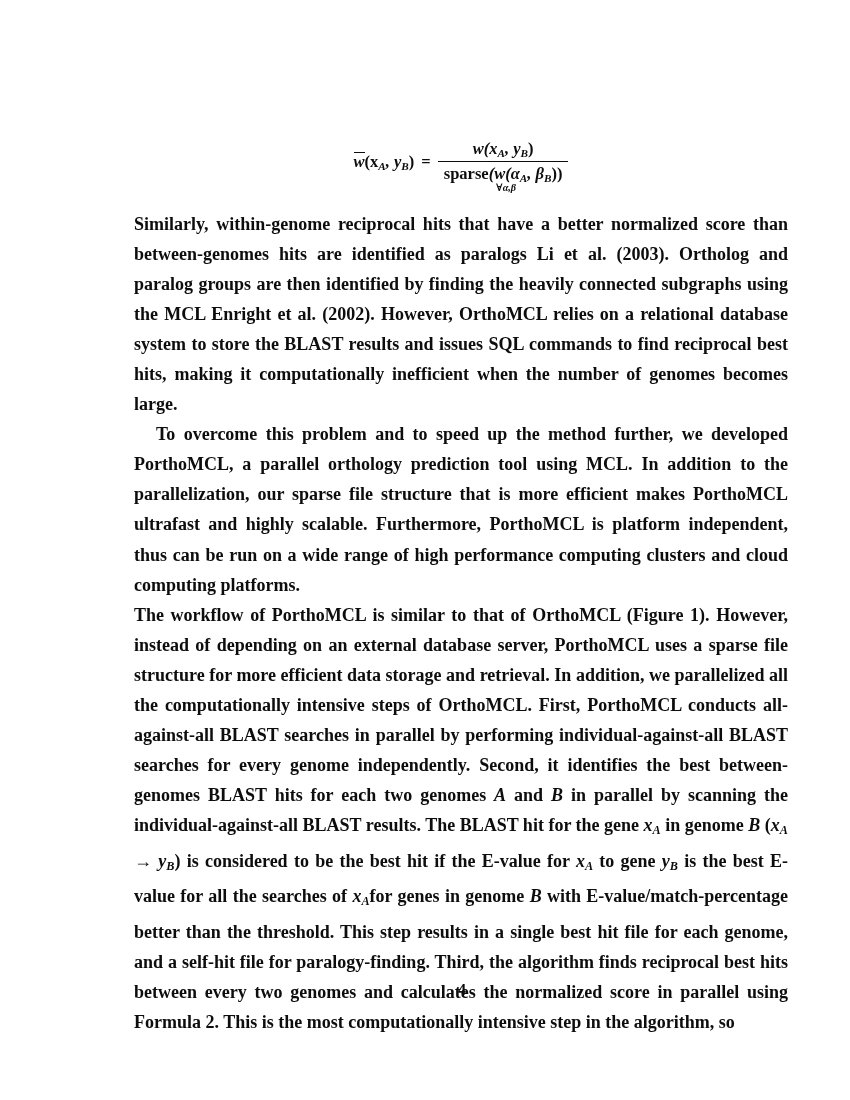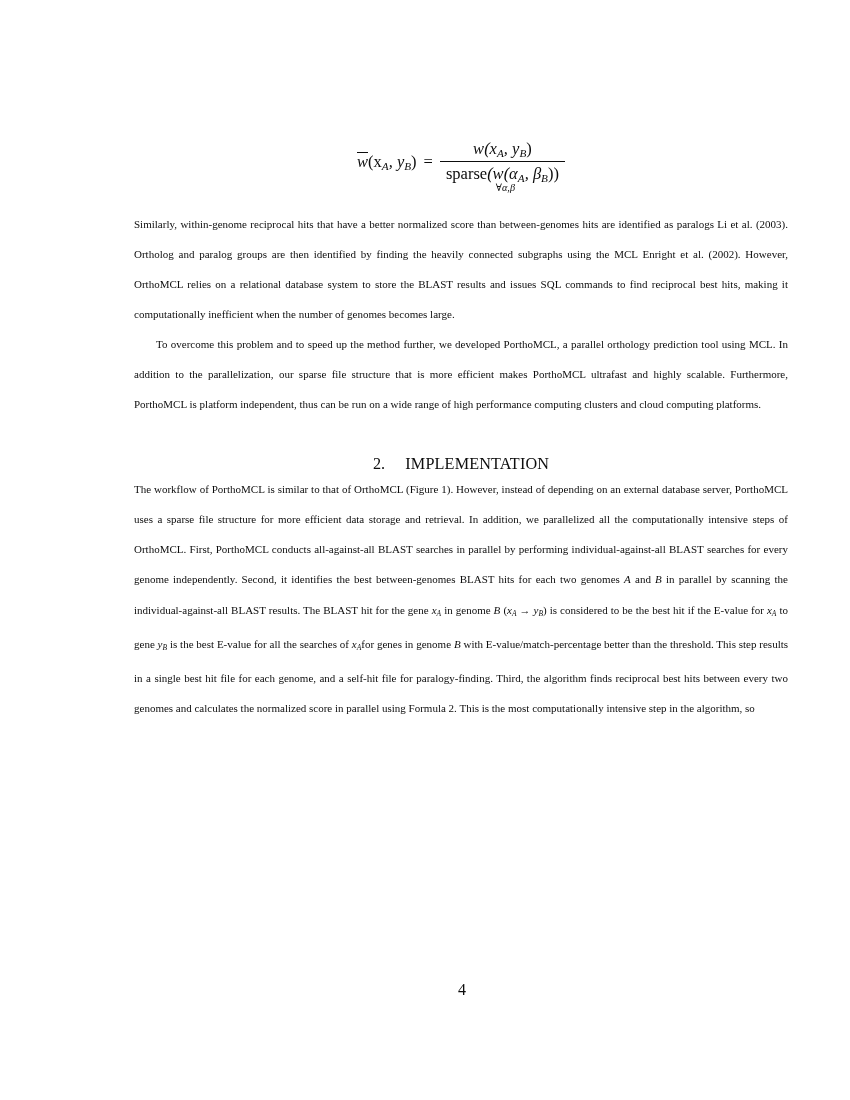--- a/index.html
+++ b/index.html
@@ -9,20 +9,21 @@
   }
   .page {
     position: relative;
     width: 776px;
     height: 1100px;
     background: #ffffff;
     margin: 0 auto;
     overflow: hidden;
     font-family: "Liberation Serif", "DejaVu Serif", serif;
     color: #0d0d0d;
+    font-weight: bold;
   }
   .content {
     position: absolute;
     left: 97px;
     top: 0;
     width: 654px;
   }
 
   
   .formula-block {
@@ -84,21 +85,21 @@
     font-size: 0.62em;
     font-style: italic;
     text-align: center;
     margin-left: 6px;
     margin-top: -2px;
     line-height: 1.1;
   }
 
   
   p.body {
-    font-size: 11px;
+    font-size: 18px;
     line-height: 30.1px;
     text-align: justify;
     text-justify: inter-word;
     margin: 0;
     hyphens: none;
   }
   p.body.first { margin-top: 15px; }
   p.indent { text-indent: 22px; }
 
   
@@ -146,21 +147,20 @@
           <span class="den-main"><span class="mathrm">sparse</span><span class="math">(w</span><span class="math">(α</span><span class="sub">A</span><span class="math">, β</span><span class="sub">B</span><span>))</span></span>
           <span class="den-under">∀α,β</span>
         </span>
       </span>
     </div>
 
     <p class="body first">Similarly, within-genome reciprocal hits that have a better normalized score than between-genomes hits are identified as paralogs Li et al. (2003). Ortholog and paralog groups are then identified by finding the heavily connected subgraphs using the MCL Enright et al. (2002). However, OrthoMCL relies on a relational database system to store the BLAST results and issues SQL commands to find reciprocal best hits, making it computationally inefficient when the number of genomes becomes large.</p>
 
     <p class="body indent">To overcome this problem and to speed up the method further, we developed PorthoMCL, a parallel orthology prediction tool using MCL. In addition to the parallelization, our sparse file structure that is more efficient makes PorthoMCL ultrafast and highly scalable. Furthermore, PorthoMCL is platform independent, thus can be run on a wide range of high performance computing clusters and cloud computing platforms.</p>
 
-    <div class="section-heading"><span class="num">2.</span><span>IMPLEMENTATION</span></div>
 
 
     <p class="body para-after-head"><span>The workflow of PorthoMCL is similar to that of OrthoMCL (Figure 1). However, instead of depending on an external database server, PorthoMCL uses a sparse file structure for more efficient data storage and retrieval. In addition, we parallelized all the computationally intensive steps of OrthoMCL. First, PorthoMCL conducts all-against-all BLAST searches in parallel by performing individual-against-all BLAST searches for every genome independently. Second, it identifies the best between-genomes BLAST hits for each two genomes </span><span class="math">A</span><span> and </span><span class="math">B</span><span> in parallel by scanning the individual-against-all BLAST results. The BLAST hit for the gene </span><span class="math">x</span><span class="sub">A</span><span> in genome </span><span class="math">B</span><span>  (</span><span class="math">x</span><span class="sub">A</span><span> → </span><span class="math">y</span><span class="sub">B</span><span>) is considered to be the best hit if the E-value for </span><span class="math">x</span><span class="sub">A</span><span> to gene </span><span class="math">y</span><span class="sub">B</span><span> is the best E-value for all the searches of </span><span class="math">x</span><span class="sub">A</span><span>for genes in genome </span><span class="math">B</span><span> with E-value/match-percentage better than the threshold. This step results in a single best hit file for each genome, and a self-hit file for paralogy-finding. Third, the algorithm finds reciprocal best hits between every two genomes and calculates the normalized score in parallel using Formula 2. This is the most computationally intensive step in the algorithm, so</span></p>
 
   </div>
 
   <div class="page-number">4</div>
 </div>
 
 </body></html>

